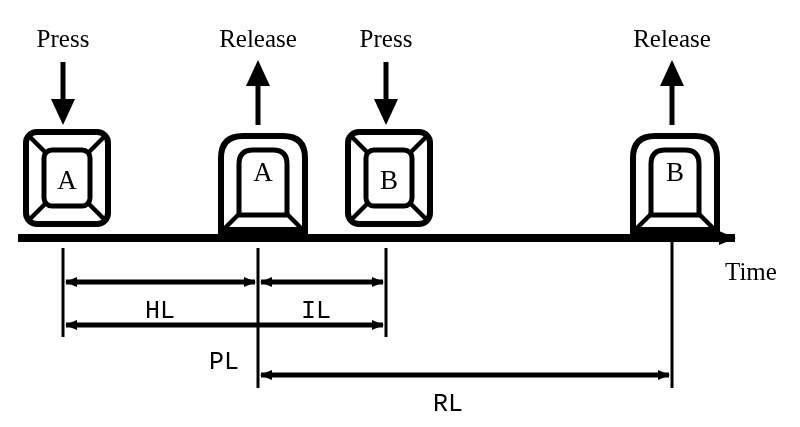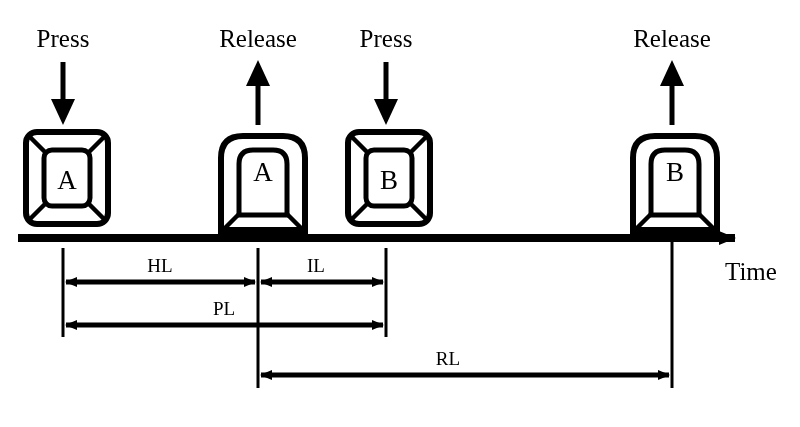--- a/index.html
+++ b/index.html
@@ -37,26 +37,27 @@
     position: absolute;
     font-family: "Liberation Serif", "DejaVu Serif", serif;
     font-size: 27px;
     line-height: 1;
     color: #000;
     transform: translate(-50%, -50%);
     white-space: nowrap;
   }
   .measure-label {
     position: absolute;
-    font-family: Liberation Serif, serif;
-    font-size: 19px;
+    font-family: Liberation Mono, monospace;
+    font-size: 25px;
     line-height: 1;
     color: #000;
     white-space: nowrap;
     transform: translateX(-50%);
+    margin-top: 43px;
   }
   .axis-label {
     position: absolute;
     font-family: "Liberation Serif", "DejaVu Serif", serif;
     font-size: 25px;
     line-height: 1;
     color: #000;
     white-space: nowrap;
   }
 </style>
@@ -173,18 +174,18 @@
   <div class="evt-label" style="left:386px; top:26px;">Press</div>
   <div class="evt-label" style="left:672px; top:26px;">Release</div>
 
   <div class="keycap-letter" style="left:67px;  top:180px;">A</div>
   <div class="keycap-letter" style="left:263px; top:172px;">A</div>
   <div class="keycap-letter" style="left:389px; top:180px;">B</div>
   <div class="keycap-letter" style="left:675px; top:172px;">B</div>
 
   <div class="measure-label" style="left:160px; top:256px;">HL</div>
   <div class="measure-label" style="left:316px; top:256px;">IL</div>
-  <div class="measure-label" style="left:224px; top:299px;">PL</div>
+  <div class="measure-label" style="left:224px; top:307px;">PL</div>
   <div class="measure-label" style="left:448px; top:349px;">RL</div>
 
   <div class="axis-label" style="left:705px; top:259px;margin-left:20px;">Time</div>
 
 </div>
 
 </body></html>

